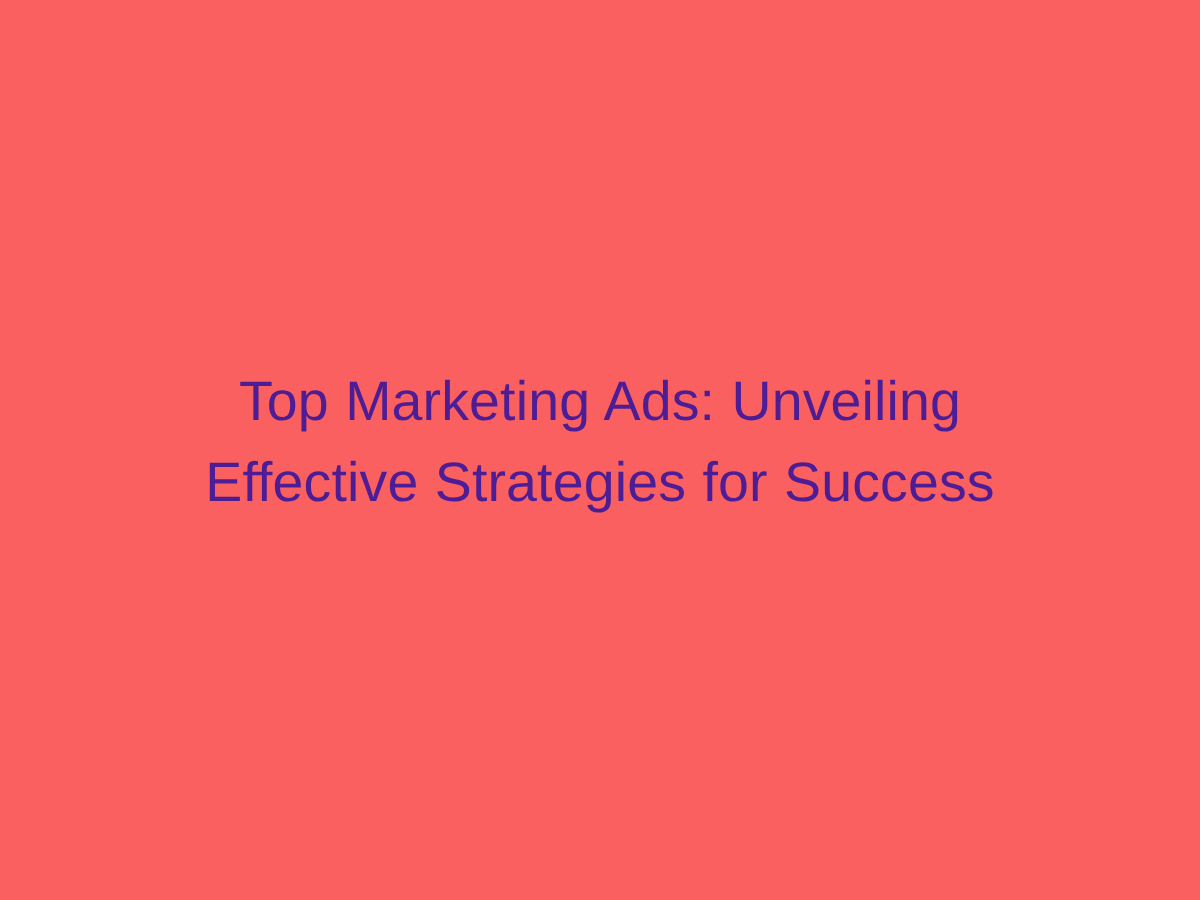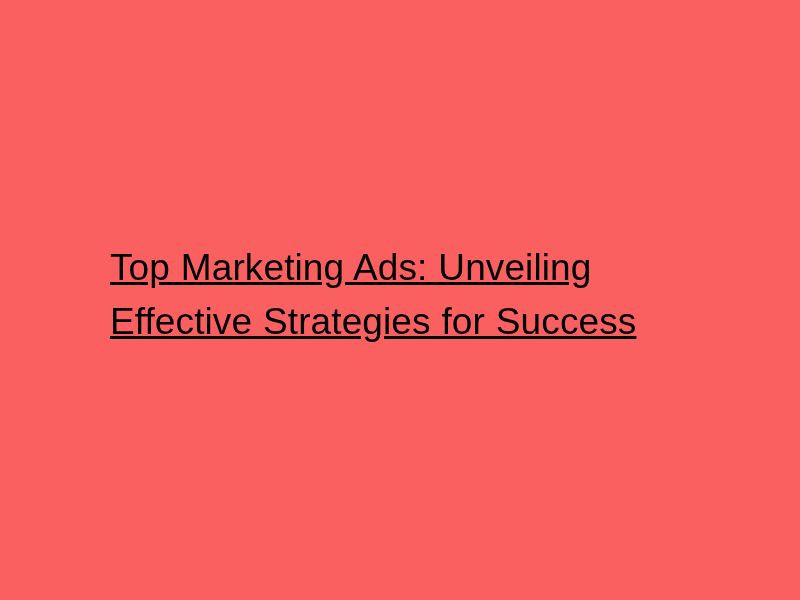--- a/index.html
+++ b/index.html
@@ -34,29 +34,28 @@
     align-items: center;
     justify-content: center;
     
     transform: translateY(-5px);
   }
 
   #hero-title {
     margin: 0;
     padding: 0;
     width: 580px;
-    text-align: left;
-    color: #000000;
+    text-align: center;
+    color: #4c1d95;
     font-family: "Liberation Sans", sans-serif;
     font-size: 37px;
     font-weight: 400;
     line-height: 1.45;
     letter-spacing: 0.1px;
     word-spacing: 0.5px;
-    text-decoration: underline;
     -webkit-font-smoothing: antialiased;
   }
 </style>
 </head>
 <body>
 
 <div id="hero-card">
 
   <div id="hero-content">
 

